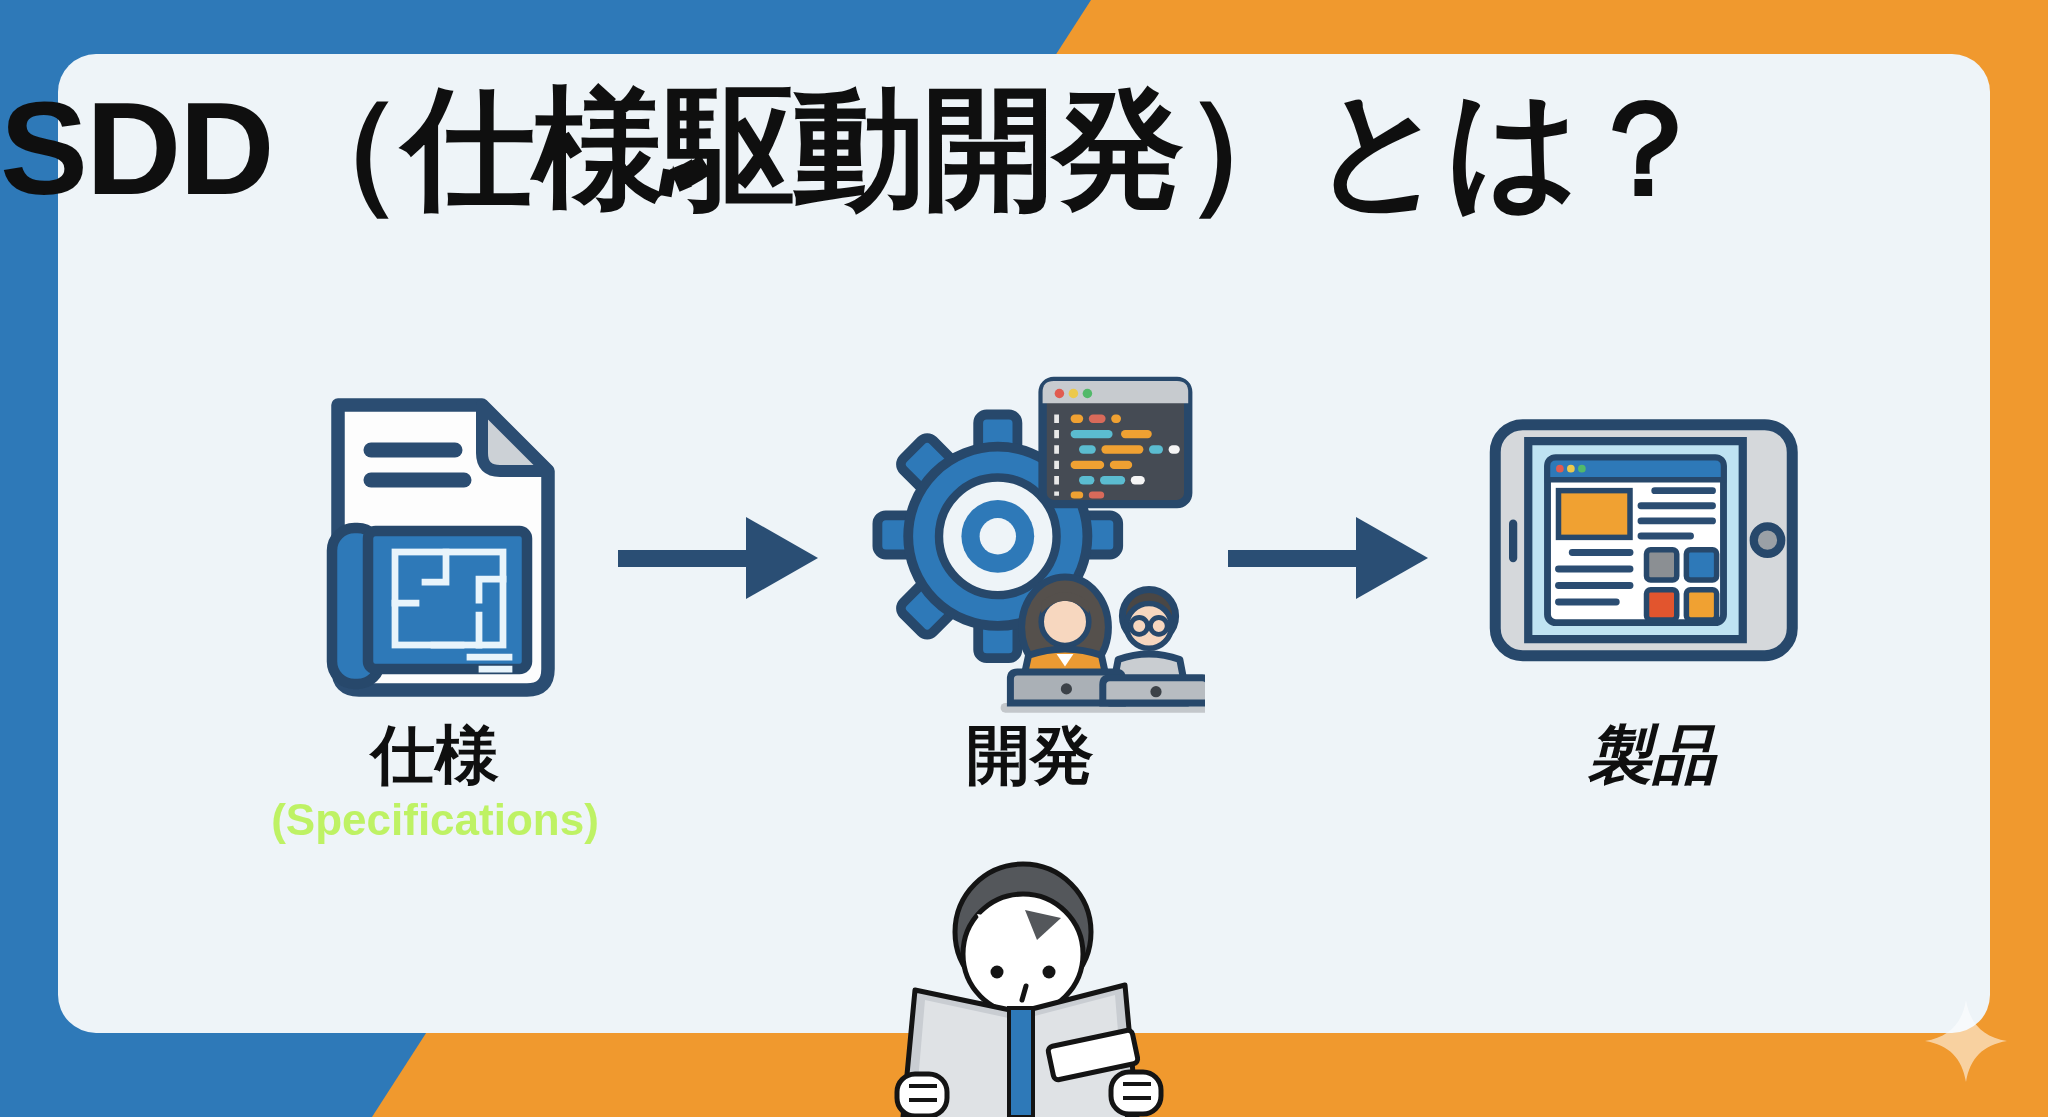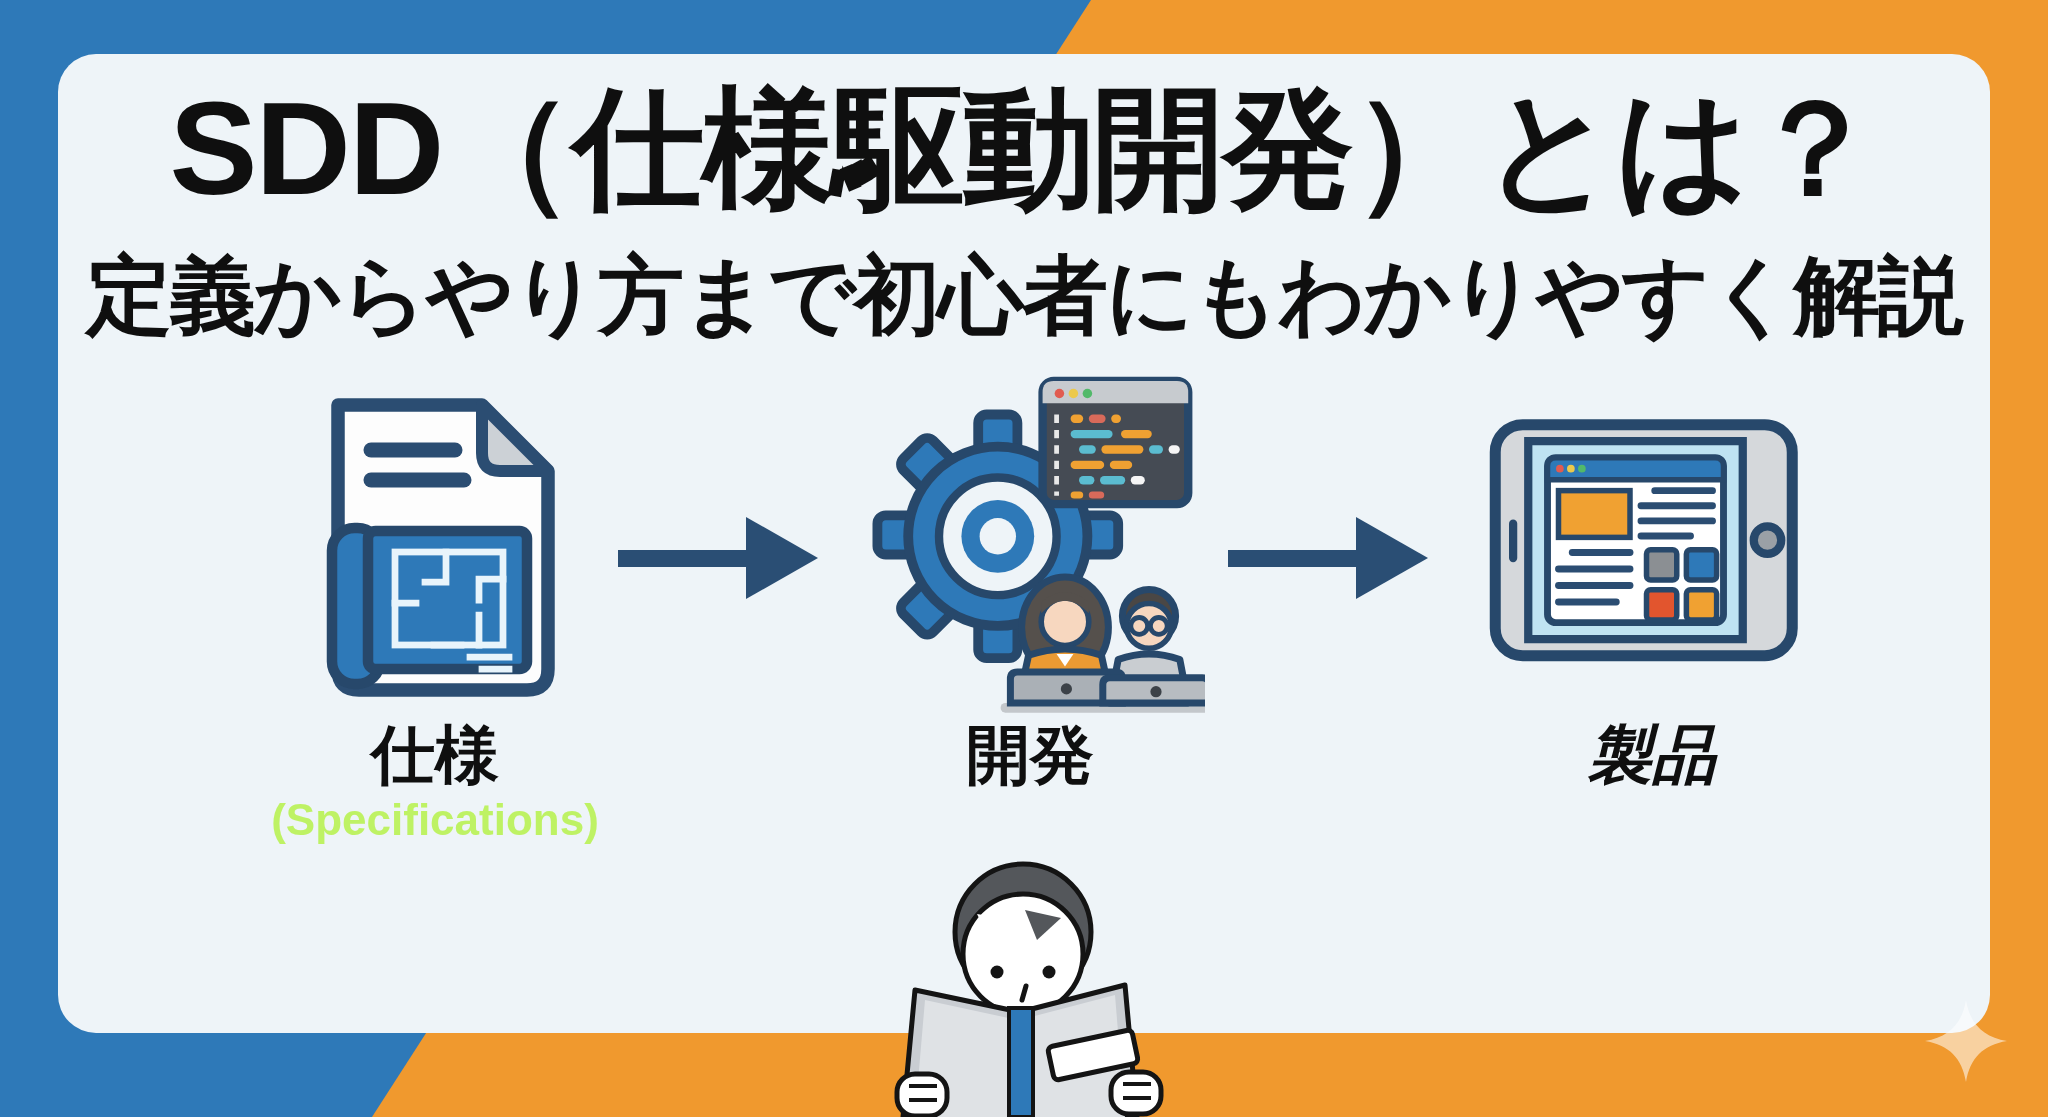--- a/index.html
+++ b/index.html
@@ -7,21 +7,21 @@
     position:relative;width:2048px;height:1117px;overflow:hidden;
     font-family:"Liberation Sans","DejaVu Sans",sans-serif;
     -webkit-font-smoothing:antialiased;
   }
   .bg{position:absolute;inset:0;}
   .card{
     position:absolute;left:58px;top:54px;width:1932px;height:979px;
     background:#eef4f8;border-radius:38px;
   }
   .title{
-    position:absolute;left:0;top:70px;width:100%;text-align:center;
+    position:absolute;left:0;top:70px;width:100%;text-align:left;
     font-size:132px;font-weight:900;color:#0f0f0f;letter-spacing:-2px;line-height:1.2;
   }
   .subtitle{
     position:absolute;left:0;top:242px;width:100%;text-align:center;
     font-size:86px;font-weight:900;color:#0f0f0f;letter-spacing:-2px;line-height:1.25;
   }
   .step{position:absolute;top:378px;width:420px;display:flex;flex-direction:column;align-items:center;}
   .step .iconbox{height:338px;display:flex;align-items:center;justify-content:center;}
   .label-ja{font-size:64px;font-weight:900;color:#0f0f0f;margin-top:4px;line-height:1.1;}
   .label-en{font-size:44px;font-weight:700;color:#bef264;margin-top:6px;line-height:1.1;}
@@ -51,21 +51,20 @@
 <div class="stage">
 
   <svg class="bg" width="2048" height="1117" viewBox="0 0 2048 1117">
     <rect x="0" y="0" width="2048" height="1117" fill="#2e79b8"></rect>
     <polygon points="1091,0 2048,0 2048,1117 372,1117" fill="#f0992e"></polygon>
   </svg>
 
   <div class="card"></div>
 
   <div class="title">SDD（仕様駆動開発）とは？</div>
-  <div class="subtitle">定義からやり方まで初心者にもわかりやすく解説</div>
 
   <div class="step step1">
     <div class="iconbox">
       <svg width="315" height="315" viewBox="0 0 210 210">
         <path d="M40,10 H136 L180,54 V186 Q180,200 166,200 H54 Q40,200 40,186 Z" fill="#fdfdfd" stroke="#2b4d72" stroke-width="9" stroke-linejoin="round"></path>
         <path d="M136,10 V42 Q136,54 148,54 H180 Z" fill="#ccd1d6" stroke="#2b4d72" stroke-width="8" stroke-linejoin="round"></path>
         <line x1="62" y1="40" x2="118" y2="40" stroke="#2b4d72" stroke-width="10" stroke-linecap="round"></line>
         <line x1="62" y1="60" x2="124" y2="60" stroke="#2b4d72" stroke-width="10" stroke-linecap="round"></line>
         <rect x="36" y="92" width="32" height="104" rx="15" fill="#2e79b8" stroke="#27486b" stroke-width="7"></rect>
         <rect x="60" y="94" width="106" height="92" rx="5" fill="#2e79b8" stroke="#27486b" stroke-width="7"></rect>

